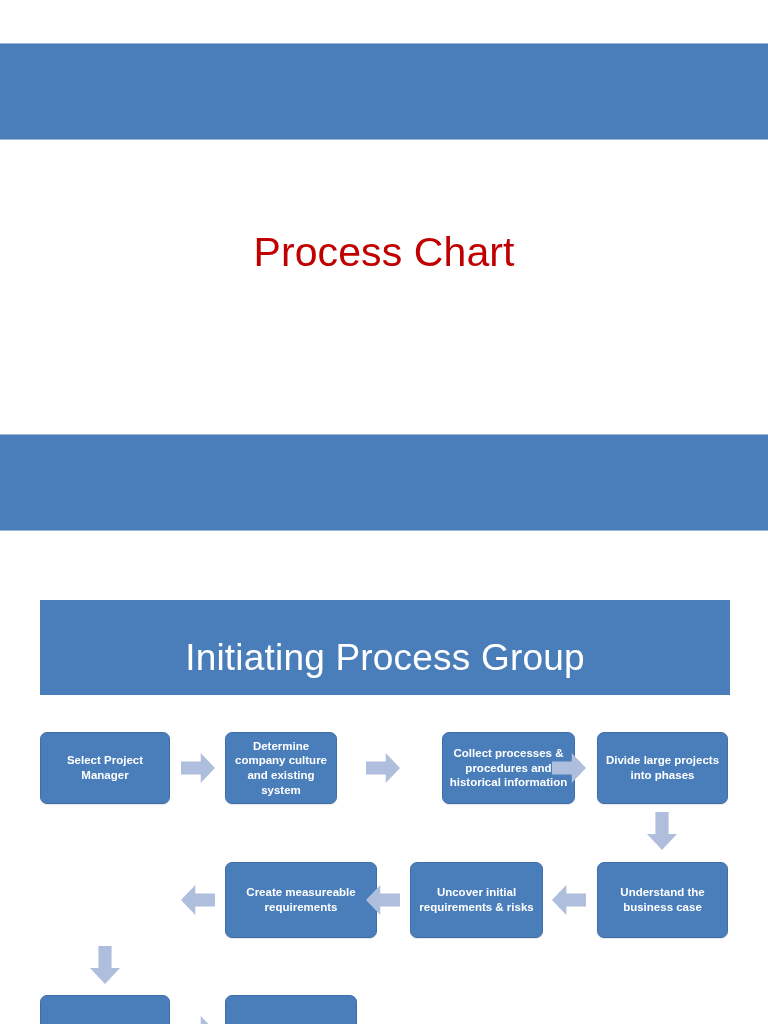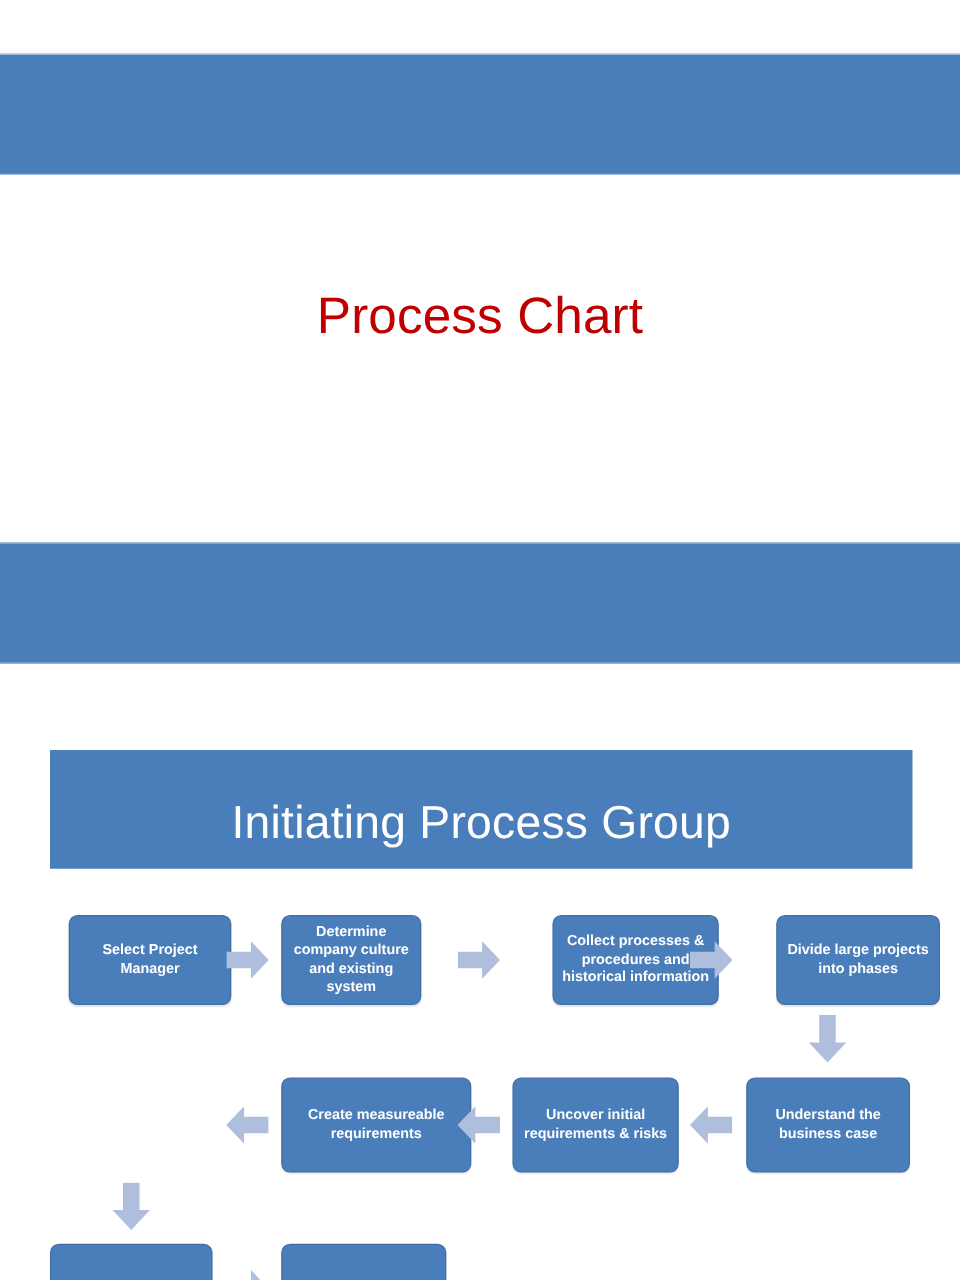--- a/index.html
+++ b/index.html
@@ -83,24 +83,24 @@
     text-align: center;
     display: flex;
     align-items: center;
     justify-content: center;
     padding: 3px 6px;
     box-shadow: 0 1px 1px rgba(0,0,0,0.10);
   }
 
   
   .r1 { top: 732px; height: 72px; }
-  .r1c1 { left: 40px;  width: 130px; margin-left: 15px; }
+  .r1c1 { left: 40px;  width: 130px; }
   .r1c2 { left: 225px; width: 112px; }
   .r1c3 { left: 410px; width: 133px; margin-left: 32px; }
-  .r1c4 { left: 597px; width: 131px; margin-left: 24px; }
+  .r1c4 { left: 597px; width: 131px; }
 
   
   .r2 { top: 862px; height: 76px; }
   .r2c1 { left: 40px;  width: 130px; }
   .r2c2 { left: 225px; width: 152px; }
   .r2c3 { left: 410px; width: 133px; }
   .r2c4 { left: 597px; width: 131px; text-align: center; }
 
   
   .r3 { top: 995px; height: 72px; }

